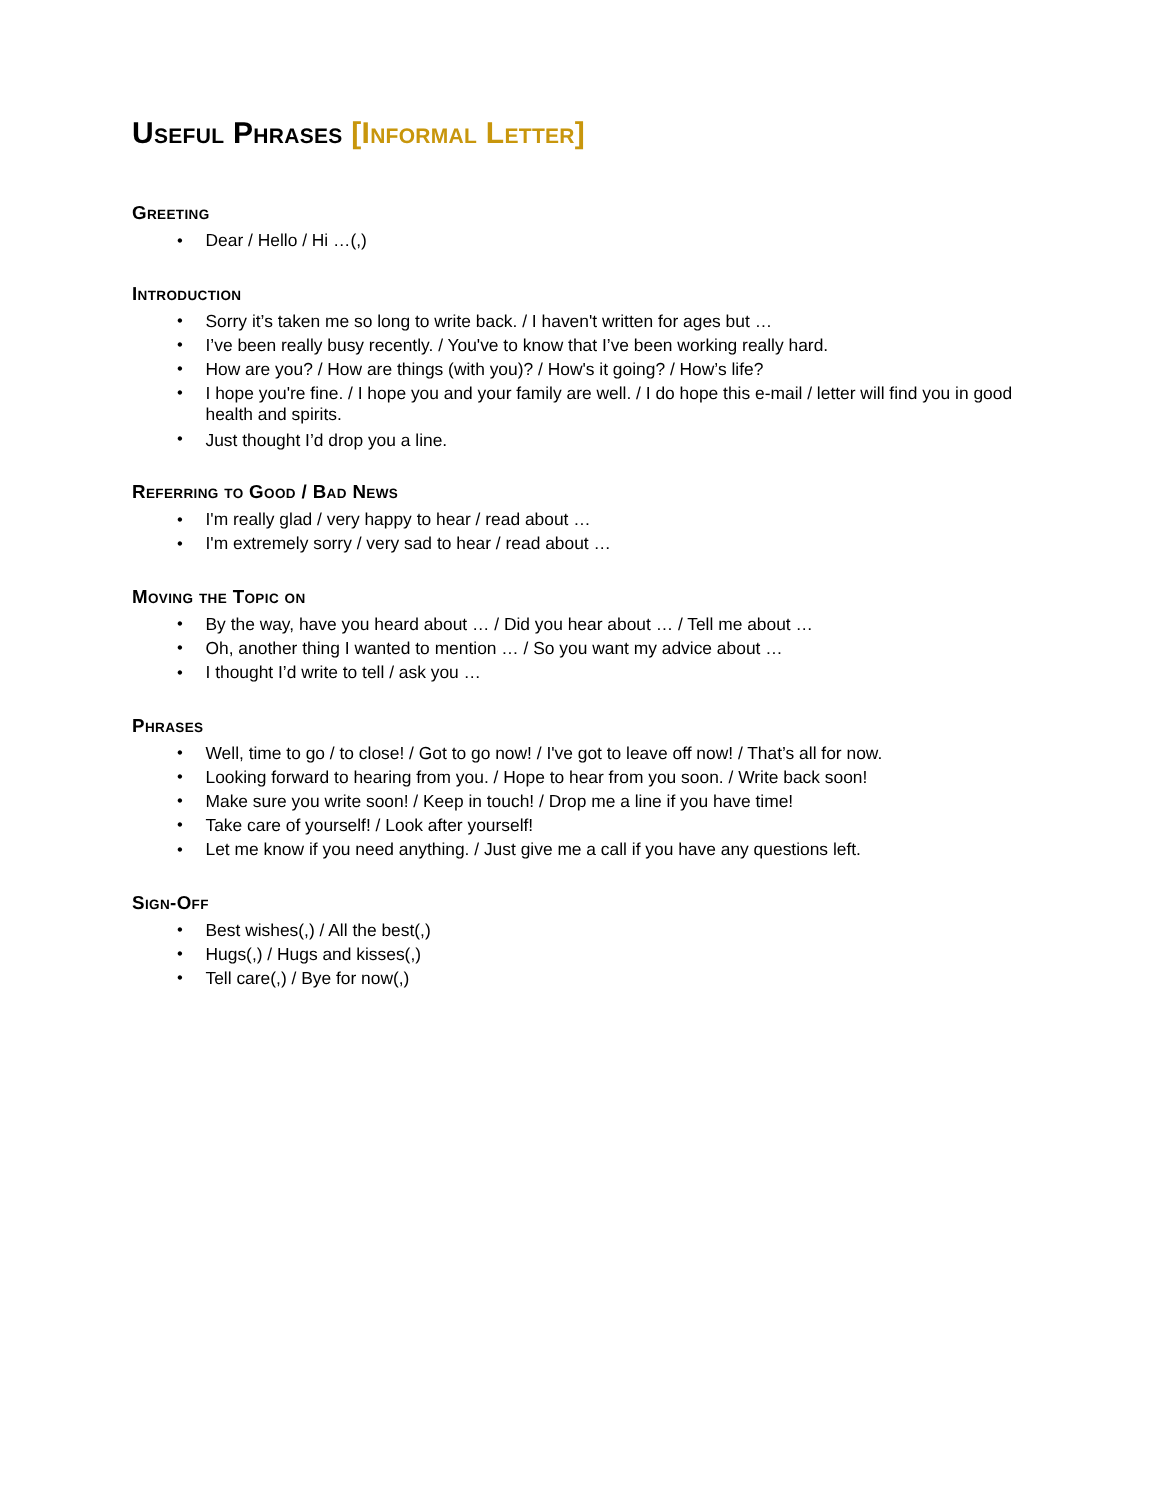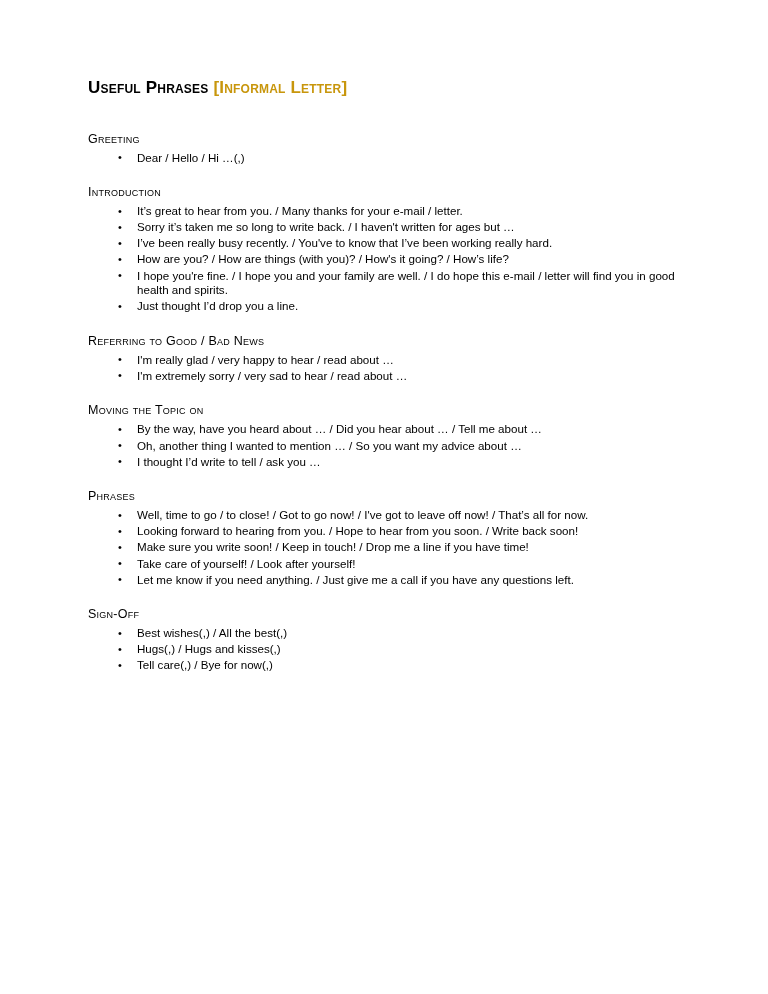--- a/index.html
+++ b/index.html
@@ -21,21 +21,21 @@
     width: 768px;
     height: 994px;
     background: #ffffff;
     box-sizing: border-box;
     padding: 78px 88px 0 88px;
     overflow: hidden;
   }
 
   
   .doc-title {
-    font-size: 17px;
+    font-size: 20px;
     font-weight: bold;
     font-variant: small-caps;
     letter-spacing: 0.2px;
     line-height: 1.15;
     margin: 0 0 34px 0;
     white-space: nowrap;
   }
   .doc-title .title-main {
     color: #000000;
   }
@@ -45,21 +45,21 @@
 
   
   .section {
     margin: 0 0 20px 0;
   }
   .section:last-of-type {
     margin-bottom: 12px;
   }
   .section-heading {
     font-size: 12.5px;
-    font-weight: normal;
+    font-weight: bold;
     font-variant: small-caps;
     letter-spacing: 0.25px;
     line-height: 1.2;
     margin: 0 0 4px 0;
     color: #000000;
   }
 
   ul.phrase-list {
     list-style: none;
     margin: 0;
@@ -96,21 +96,20 @@
   <div id="sections-root">
       <div class="section">
         <h2 class="section-heading">Greeting</h2>
         <ul class="phrase-list">
           <li class="phrase-item">Dear / Hello / Hi …(,)</li>
         </ul>
       </div>
       <div class="section">
         <h2 class="section-heading">Introduction</h2>
         <ul class="phrase-list">
-          <li class="phrase-item">It’s great to hear from you. / Many thanks for your e-mail / letter.</li>
           <li class="phrase-item">Sorry it’s taken me so long to write back. / I haven't written for ages but …</li>
           <li class="phrase-item">I’ve been really busy recently. / You've to know that I’ve been working really hard.</li>
           <li class="phrase-item">How are you? / How are things (with you)? / How's it going? / How’s life?</li>
           <li class="phrase-item">I hope you're fine. / I hope you and your family are well. / I do hope this e-mail / letter will find you in good health and spirits.</li>
           <li class="phrase-item">Just thought I’d drop you a line.</li>
         </ul>
       </div>
       <div class="section">
         <h2 class="section-heading">Referring to Good / Bad News</h2>
         <ul class="phrase-list">

